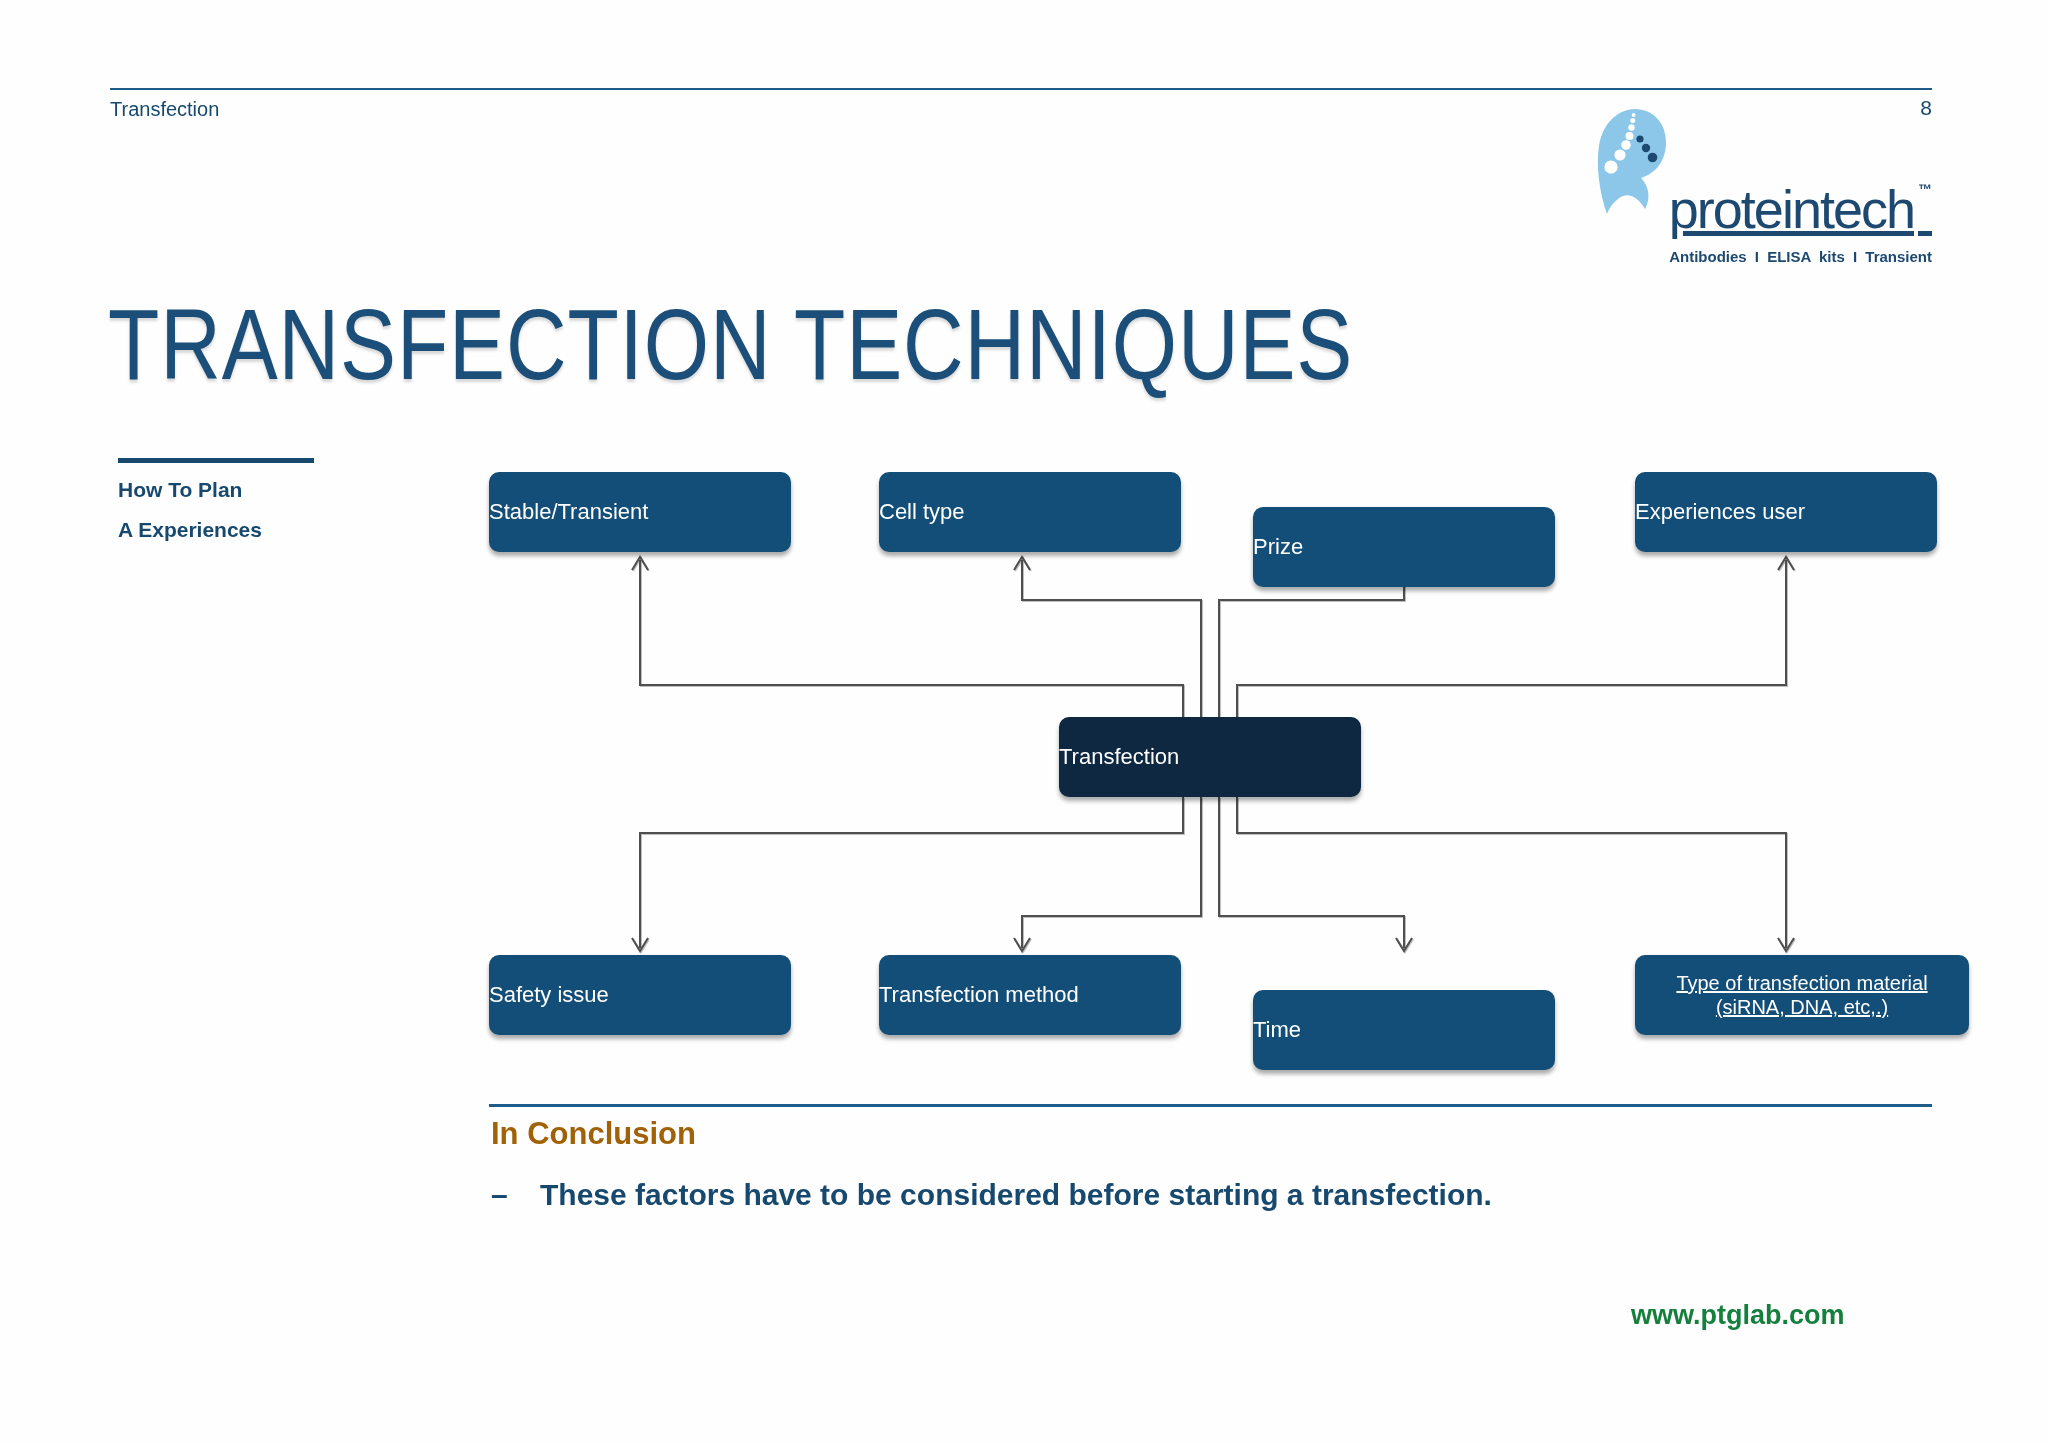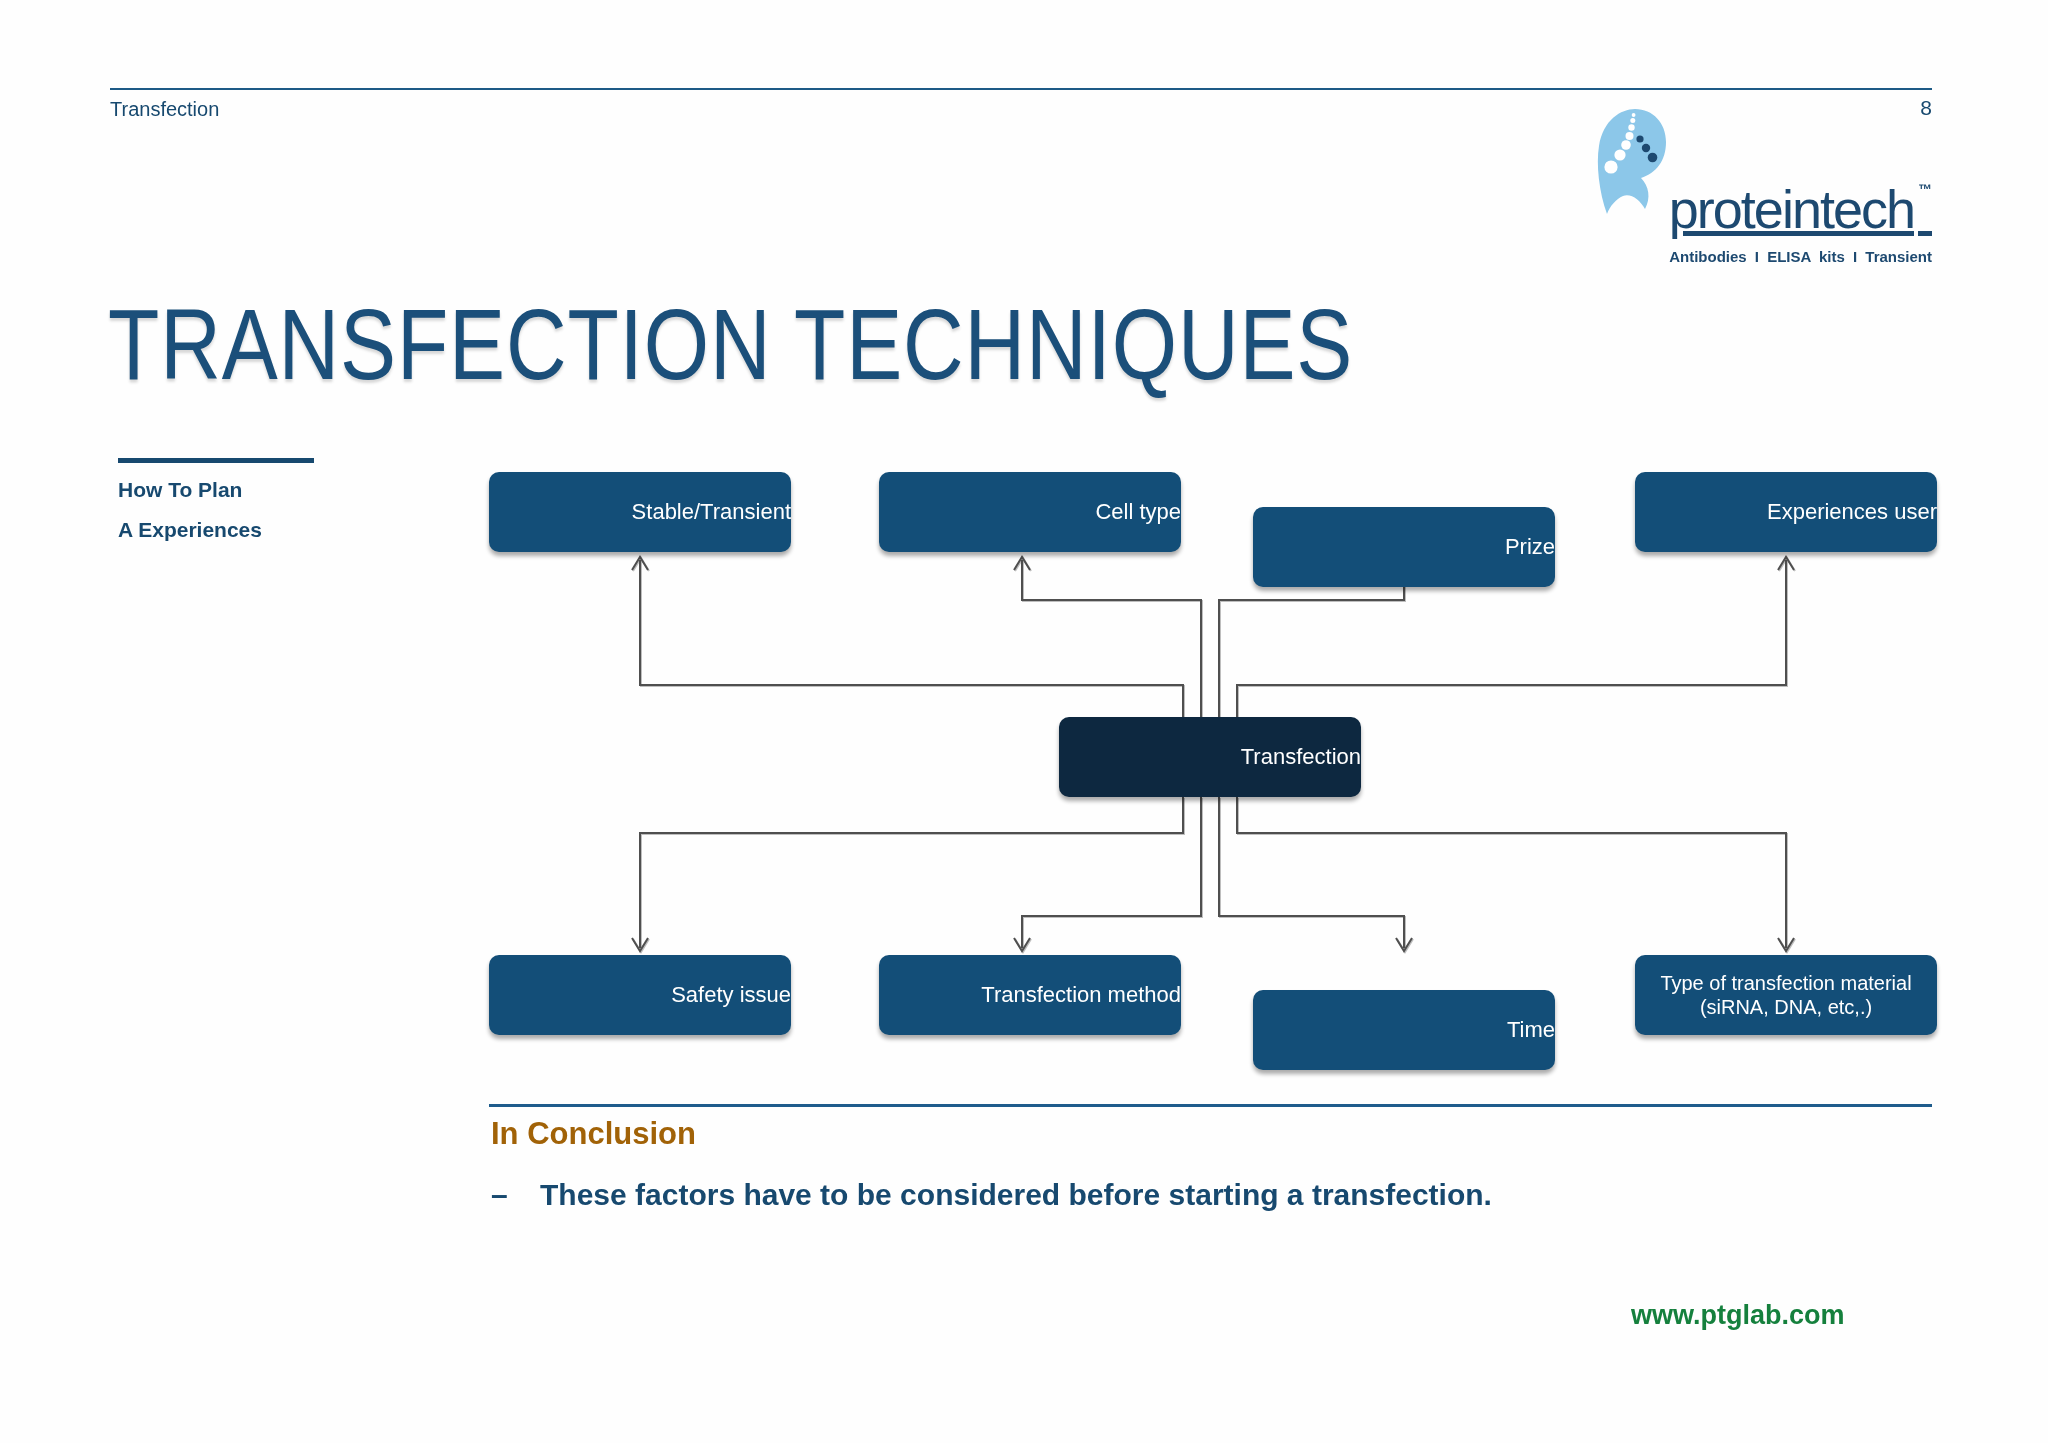--- a/index.html
+++ b/index.html
@@ -29,25 +29,25 @@
     text-shadow:0 3px 3px rgba(40,40,40,0.18);
   }
 
   
   .section-rule{left:118px;top:458px;width:196px;height:5px;background:#17496f;}
   .section-heading{left:118px;top:470px;font-size:21px;font-weight:bold;color:#17496f;line-height:40px;}
 
   
   .box{
     width:302px;height:80px;border-radius:10px;background:#134e78;color:#ffffff;
-    display:flex;align-items:center;justify-content:flex-end;text-align:center;
+    display:flex;align-items:center;justify-content:flex-start;text-align:center;
     font-size:22px;box-shadow:0 4px 4px rgba(0,0,0,0.33);
   }
   .box.center{background:#0d2840;}
-  .box.small-text{font-size:20px;line-height:24px;padding:0 10px;width:282px;}
+  .box.small-text{font-size:20px;line-height:24px;padding:0 26px;width:282px;text-decoration:underline;}
   .row-top{top:472px;}
   .row-bottom{top:955px;}
   .c1{left:489px;} .c2{left:871px;margin-left:8px;} .c3{left:1253px;margin-top:35px;} .c4{left:1635px;}
   .box-center{left:1059px;top:717px;}
 
   
   .connectors{left:0;top:0;width:2048px;height:1443px;pointer-events:none;
     filter:drop-shadow(1px 1px 0.5px rgba(0,0,0,0.25));}
   .connectors path{stroke:#4f4f4f;stroke-width:2;fill:none;}
 

